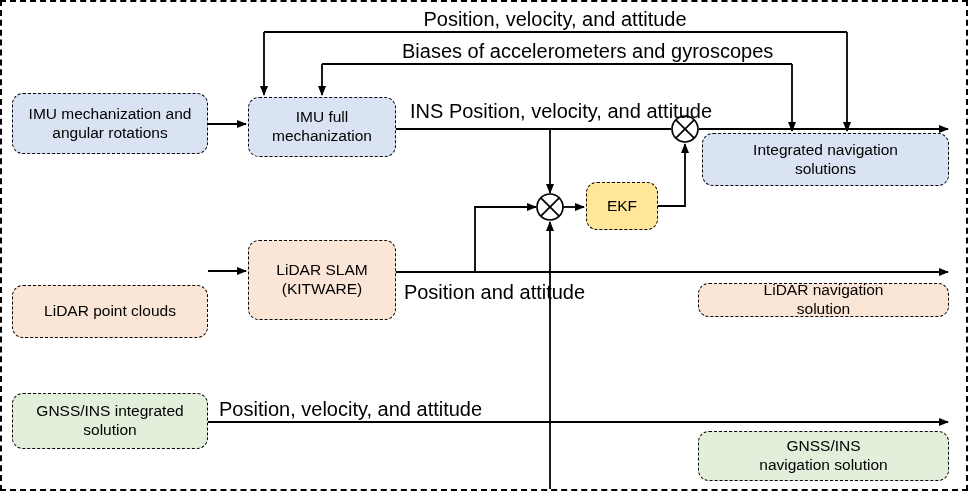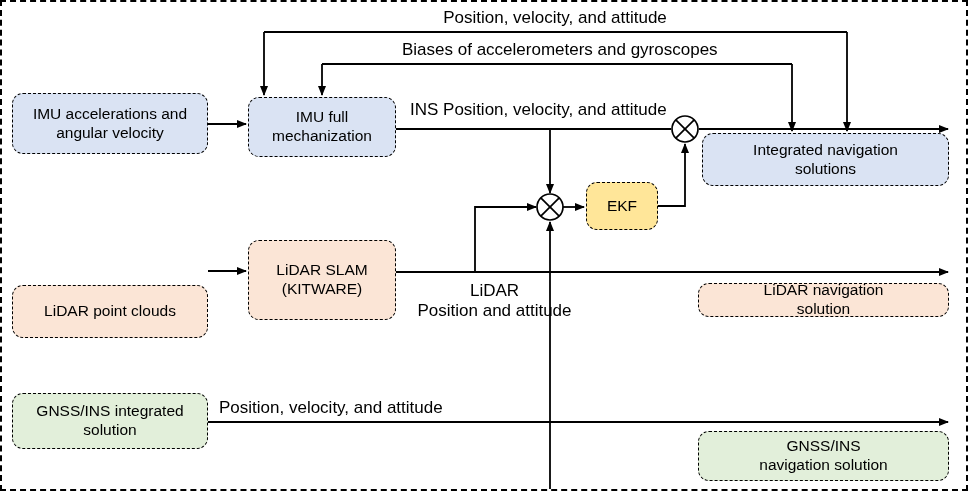--- a/index.html
+++ b/index.html
@@ -20,49 +20,48 @@
   .yellow{background:#ffe699;}
   #b-imu-in   {left:10px;  top:91px;  width:196px; height:61px;}
   #b-imu-mech {left:246px; top:95px;  width:148px; height:60px;}
   #b-int-nav  {left:700px; top:131px; width:247px; height:53px; padding:4px 28px;}
   #b-ekf      {left:584px; top:180px; width:72px;  height:48px;}
   #b-lidar-pts{left:10px;  top:243px; width:196px; height:53px;margin-top:40px;}
   #b-lidar-slam{left:246px;top:238px; width:148px; height:80px;}
   #b-lidar-nav{left:696px; top:281px; width:251px; height:34px; padding:0 40px;}
   #b-gnss-in  {left:10px;  top:391px; width:196px; height:56px; padding:0 12px;}
   #b-gnss-nav {left:696px; top:429px; width:251px; height:50px; padding:0 60px;}
-  .lbl{position:absolute; font-size:17px; white-space:nowrap; z-index:3;}
+  .lbl{position:absolute; font-size:20px; white-space:nowrap; z-index:3;}
   #l-pva   {left:403px; top:6px;  width:300px; text-align:center;}
   #l-biases{left:400px; top:38px; width:300px; text-align:center;}
   #l-ins   {left:408px; top:98px;}
   #l-lidar {left:390px; top:279px; width:205px; text-align:center;}
   #l-lidar span{display:block;}
   #l-gnss  {left:217px; top:396px;}
   svg.wires{position:absolute; left:0; top:0; z-index:2; pointer-events:none;}
 </style>
 </head>
 <body>
 
 <div class="canvas">
 
-  <div class="box blue" id="b-imu-in">IMU accelerations and angular velocity</div>
+  <div class="box blue" id="b-imu-in">IMU mechanization and angular rotations</div>
   <div class="box blue" id="b-imu-mech">IMU full mechanization</div>
   <div class="box blue" id="b-int-nav">Integrated navigation solutions</div>
   <div class="box yellow" id="b-ekf">EKF</div>
   <div class="box peach" id="b-lidar-pts">LiDAR point clouds</div>
   <div class="box peach" id="b-lidar-slam">LiDAR SLAM (KITWARE)</div>
   <div class="box peach" id="b-lidar-nav">LiDAR navigation solution</div>
   <div class="box green" id="b-gnss-in">GNSS/INS integrated solution</div>
   <div class="box green" id="b-gnss-nav">GNSS/INS navigation solution</div>
 
   <div class="lbl" id="l-pva">Position, velocity, and attitude</div>
   <div class="lbl" id="l-biases">Biases of accelerometers and gyroscopes</div>
   <div class="lbl" id="l-ins">INS Position, velocity, and attitude</div>
   <div class="lbl" id="l-lidar">
-    <span>LiDAR</span>
     <span>Position and attitude</span>
   </div>
   <div class="lbl" id="l-gnss">Position, velocity, and attitude</div>
 
   <svg class="wires" width="968" height="491" viewBox="0 0 968 491">
     <defs>
       <marker id="arr" viewBox="0 0 10 8" refX="9" refY="4" markerWidth="10" markerHeight="8" orient="auto" markerUnits="userSpaceOnUse">
         <path d="M0,0 L10,4 L0,8 Z" fill="#000"></path>
       </marker>
     </defs>

